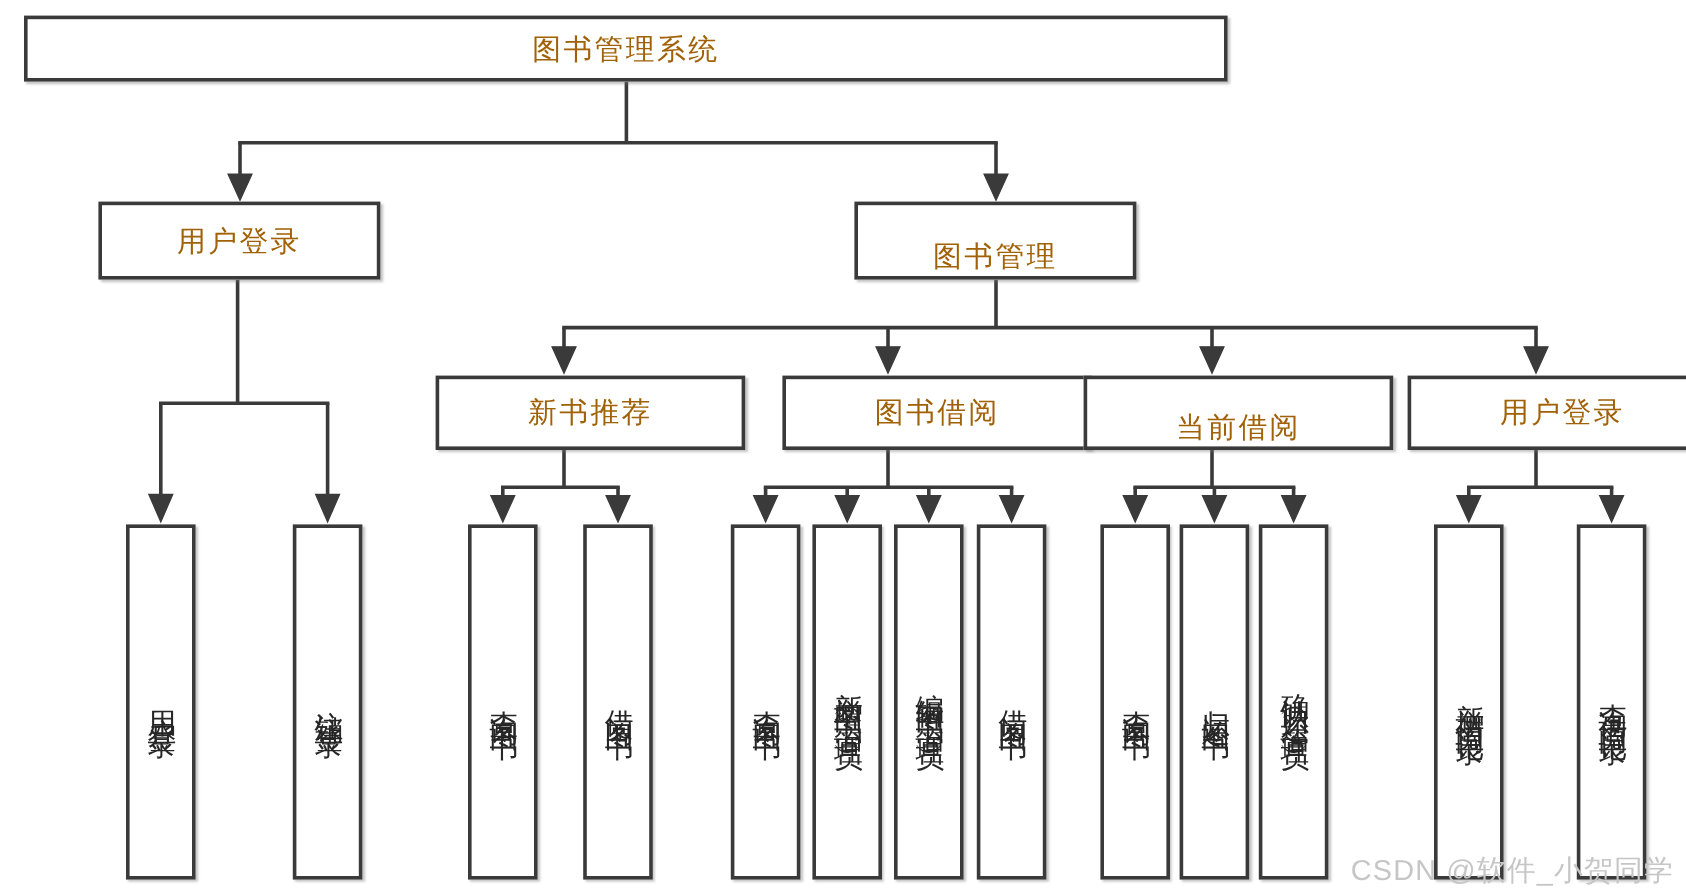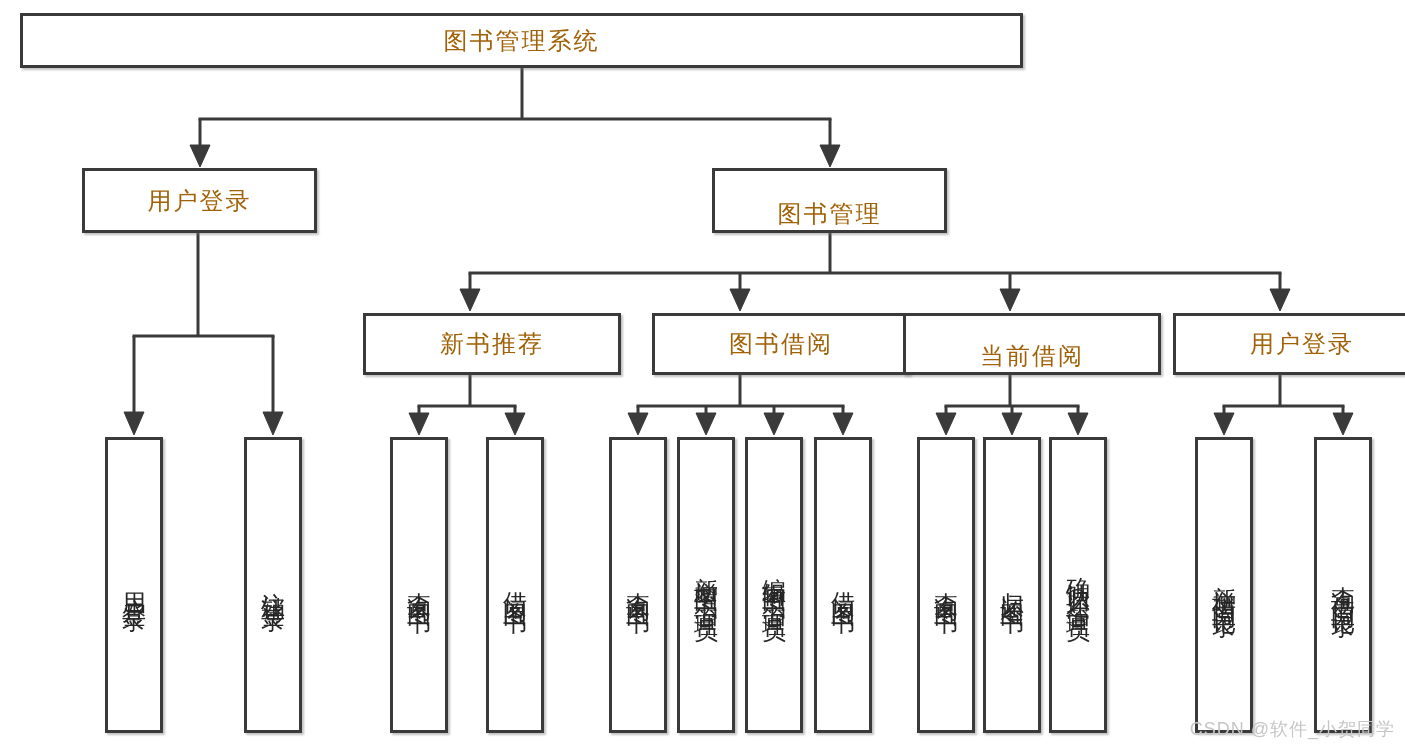--- a/index.html
+++ b/index.html
@@ -80,21 +80,21 @@
   .lf-b4 { left: 814px; }
   .lf-c1 { left: 917px; }
   .lf-c2 { left: 983px; }
   .lf-c3 { left: 1049px; }
   .lf-d1 { left: 1195px; }
   .lf-d2 { left: 1314px; }
   .watermark {
     position: absolute;
     right: 10px;
     bottom: 6px;
-    font-size: 18px;
+    font-size: 24px;
     letter-spacing: 1px;
     color: #c6c6c6;
     z-index: 3;
     white-space: nowrap;
     margin-top: 23px;
   }
 </style>
 </head>
 <body>
 

